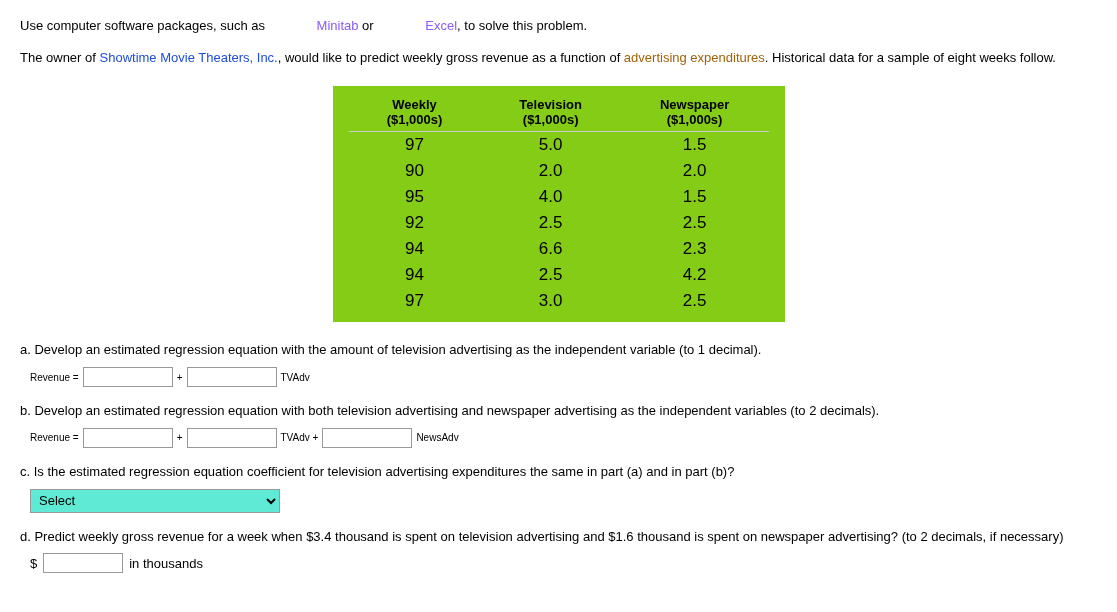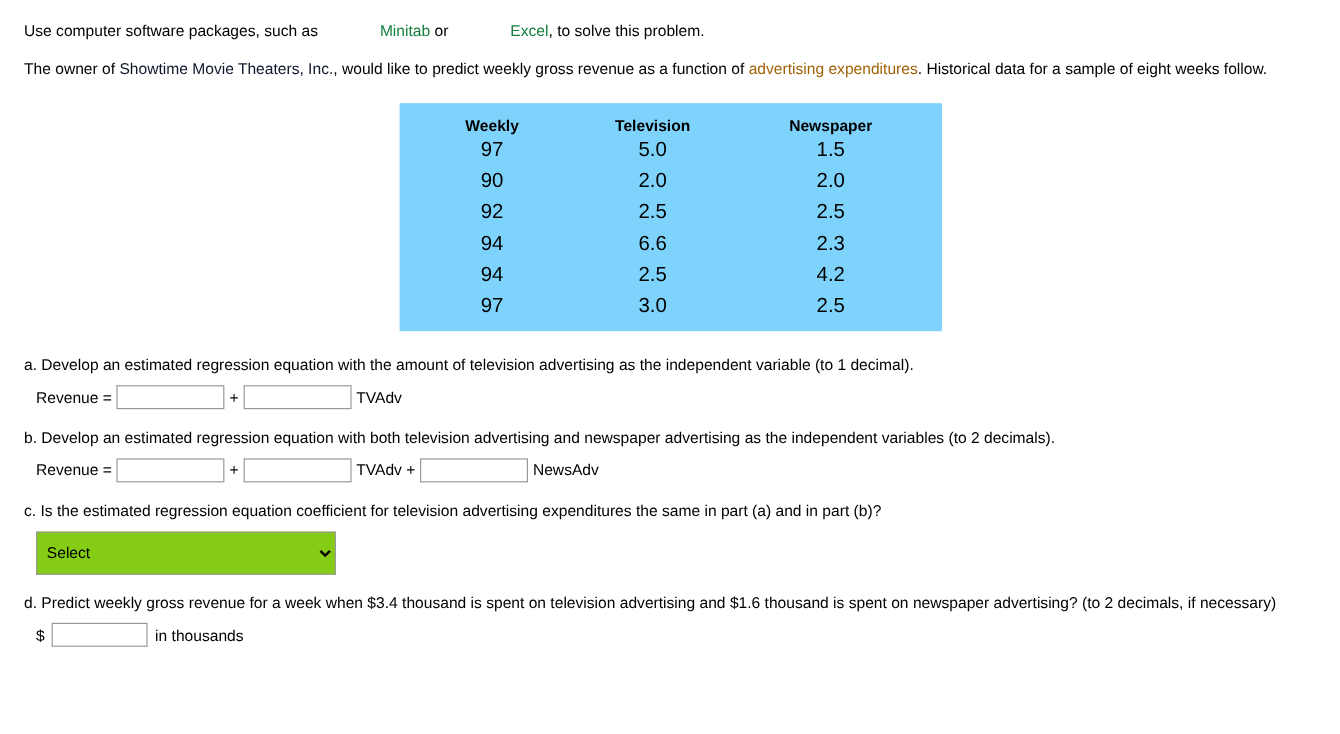--- a/index.html
+++ b/index.html
@@ -10,21 +10,21 @@
       background: #fff;
       padding: 16px 20px;
       width: 1117px;
       min-height: 612px;
     }
     p.intro {
       margin-bottom: 12px;
       font-size: 13px;
       line-height: 1.5;
     }
-    a { color: #15803d; text-decoration: none; padding-left: 48px; }
+    a { color: #8b5cf6; text-decoration: none; padding-left: 48px; }
     .main-desc {
       font-size: 13px;
       line-height: 1.6;
       margin-bottom: 18px;
     }
     .table-section {
       display: flex;
       justify-content: center;
       margin-bottom: 18px;
     }
@@ -50,21 +50,21 @@
     .data-table .header-row-2 th {
       padding-top: 0;
       padding-bottom: 0;
     }
     .data-table .header-row-3 th {
       padding-top: 0;
       padding-bottom: 4px;
       border-bottom: 1px solid #ccc;
     }
     .table-bg {
-      background-color: #7dd3fc;
+      background-color: #84cc16;
       padding: 8px 16px;
     }
     .section-label {
       font-size: 13px;
       margin-bottom: 6px;
       line-height: 1.6;
     }
     .formula-row {
       display: flex;
       align-items: center;
@@ -73,35 +73,35 @@
       margin-left: 10px;
     }
     .formula-row input[type="text"] {
       border: 1px solid #999;
       width: 90px;
       height: 20px;
       font-size: 13px;
       padding: 0 3px;
     }
     .formula-row span {
-      font-size: 13px;
+      font-size: 10px;
     }
     .select-row {
       display: flex;
       align-items: center;
       margin-bottom: 14px;
       margin-left: 10px;
     }
     .select-row select {
       border: 1px solid #999;
       width: 250px;
-      height: 36px;
+      height: 24px;
       font-size: 13px;
       padding: 0 4px;
-      background: #84cc16;
+      background: #5eead4;
     }
     .dollar-row {
       display: flex;
       align-items: center;
       gap: 6px;
       margin-left: 10px;
     }
     .dollar-row span {
       font-size: 13px;
     }
@@ -117,45 +117,55 @@
     }
   </style>
 </head>
 <body>
 
 <p class="intro">
   Use computer software packages, such as <a>Minitab</a> or <a>Excel</a>, to solve this problem.
 </p>
 
 <p class="main-desc">
-  The owner of <span style="color:#0f172a;">Showtime Movie Theaters, Inc.</span>, would like to predict weekly gross revenue as a function of <span style="color:#a16207;">advertising expenditures</span>. Historical data for a sample of eight weeks follow.
+  The owner of <span style="color:#1d4ed8;">Showtime Movie Theaters, Inc.</span>, would like to predict weekly gross revenue as a function of <span style="color:#a16207;">advertising expenditures</span>. Historical data for a sample of eight weeks follow.
 </p>
 
 <div class="table-section">
   <div class="table-bg">
     <table class="data-table">
       <thead>
         <tr class="header-row-1">
           <th>Weekly</th>
           <th>Television</th>
           <th>Newspaper</th>
         </tr>
+        <tr class="header-row-3">
+          <th>($1,000s)</th>
+          <th>($1,000s)</th>
+          <th>($1,000s)</th>
+        </tr>
       </thead>
       <tbody id="table-body">
       <tr>
             <td>97</td>
             <td>5.0</td>
             <td>1.5</td>
           </tr>
           <tr>
             <td>90</td>
             <td>2.0</td>
             <td>2.0</td>
           </tr>
           <tr>
+            <td>95</td>
+            <td>4.0</td>
+            <td>1.5</td>
+          </tr>
+          <tr>
             <td>92</td>
             <td>2.5</td>
             <td>2.5</td>
           </tr>
           <tr>
             <td>94</td>
             <td>6.6</td>
             <td>2.3</td>
           </tr>
           <tr>

